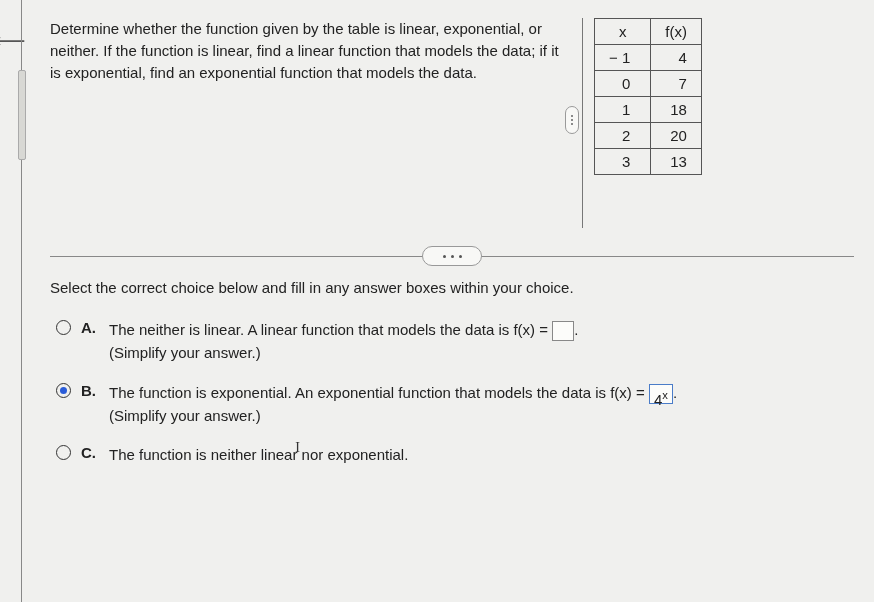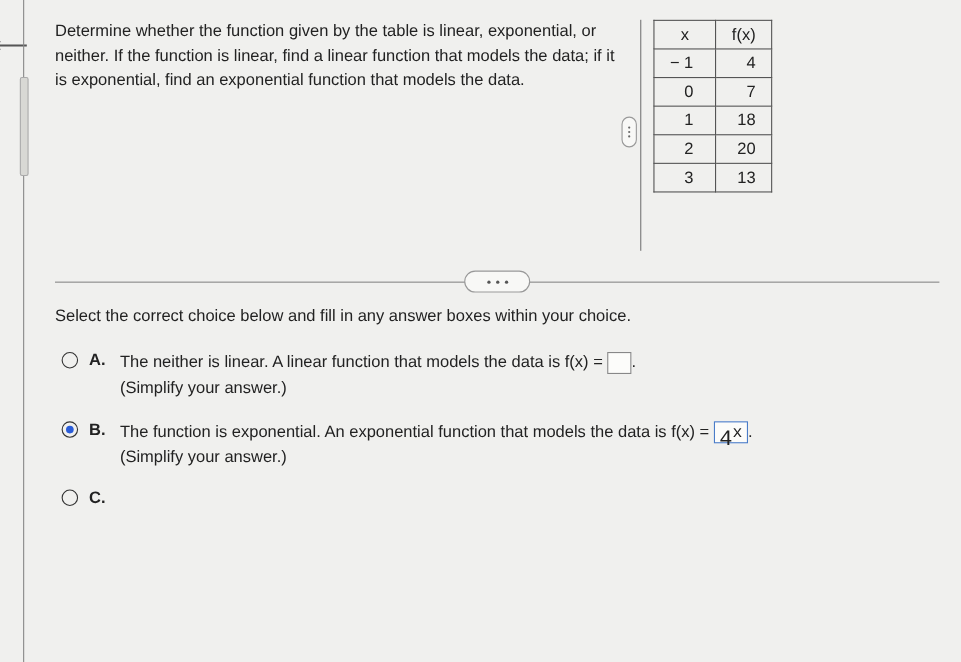--- a/index.html
+++ b/index.html
@@ -166,22 +166,21 @@
       background: #fcfcfa;
       min-width: 22px;
       height: 20px;
       padding: 0 4px;
       vertical-align: middle;
       text-align: center;
       line-height: 20px;
     }
     .answer-box.filled {
       border: 1.5px solid #4a7cc8;
-      font-size: 20px;
-      font-family: Liberation Mono, monospace;
+      font-size: 15px;
     }
     sup { font-size: 0.75em; }
     .cursor-t {
       display: inline-block;
       position: relative;
     }
     .cursor-t::after {
       content: "I";
       position: absolute;
       top: -6px;
@@ -271,15 +270,18 @@
       <div class="choice-body">
         <span>The function is exponential. An exponential function that models the data is f(x) = </span><span class="answer-box filled"><span>4</span><sup>x</sup></span><span>.</span>
         <br>
         <span>(Simplify your answer.)</span>
       </div>
     </div>
 
     <div class="choice">
       <div class="radio"></div>
       <div class="choice-label">C.</div>
+      <div class="choice-body">
+        <span>The function is neither linea<span class="cursor-t">r</span> nor exponential.</span>
+      </div>
     </div>
   </div>
 </div>
 
 </body></html>

